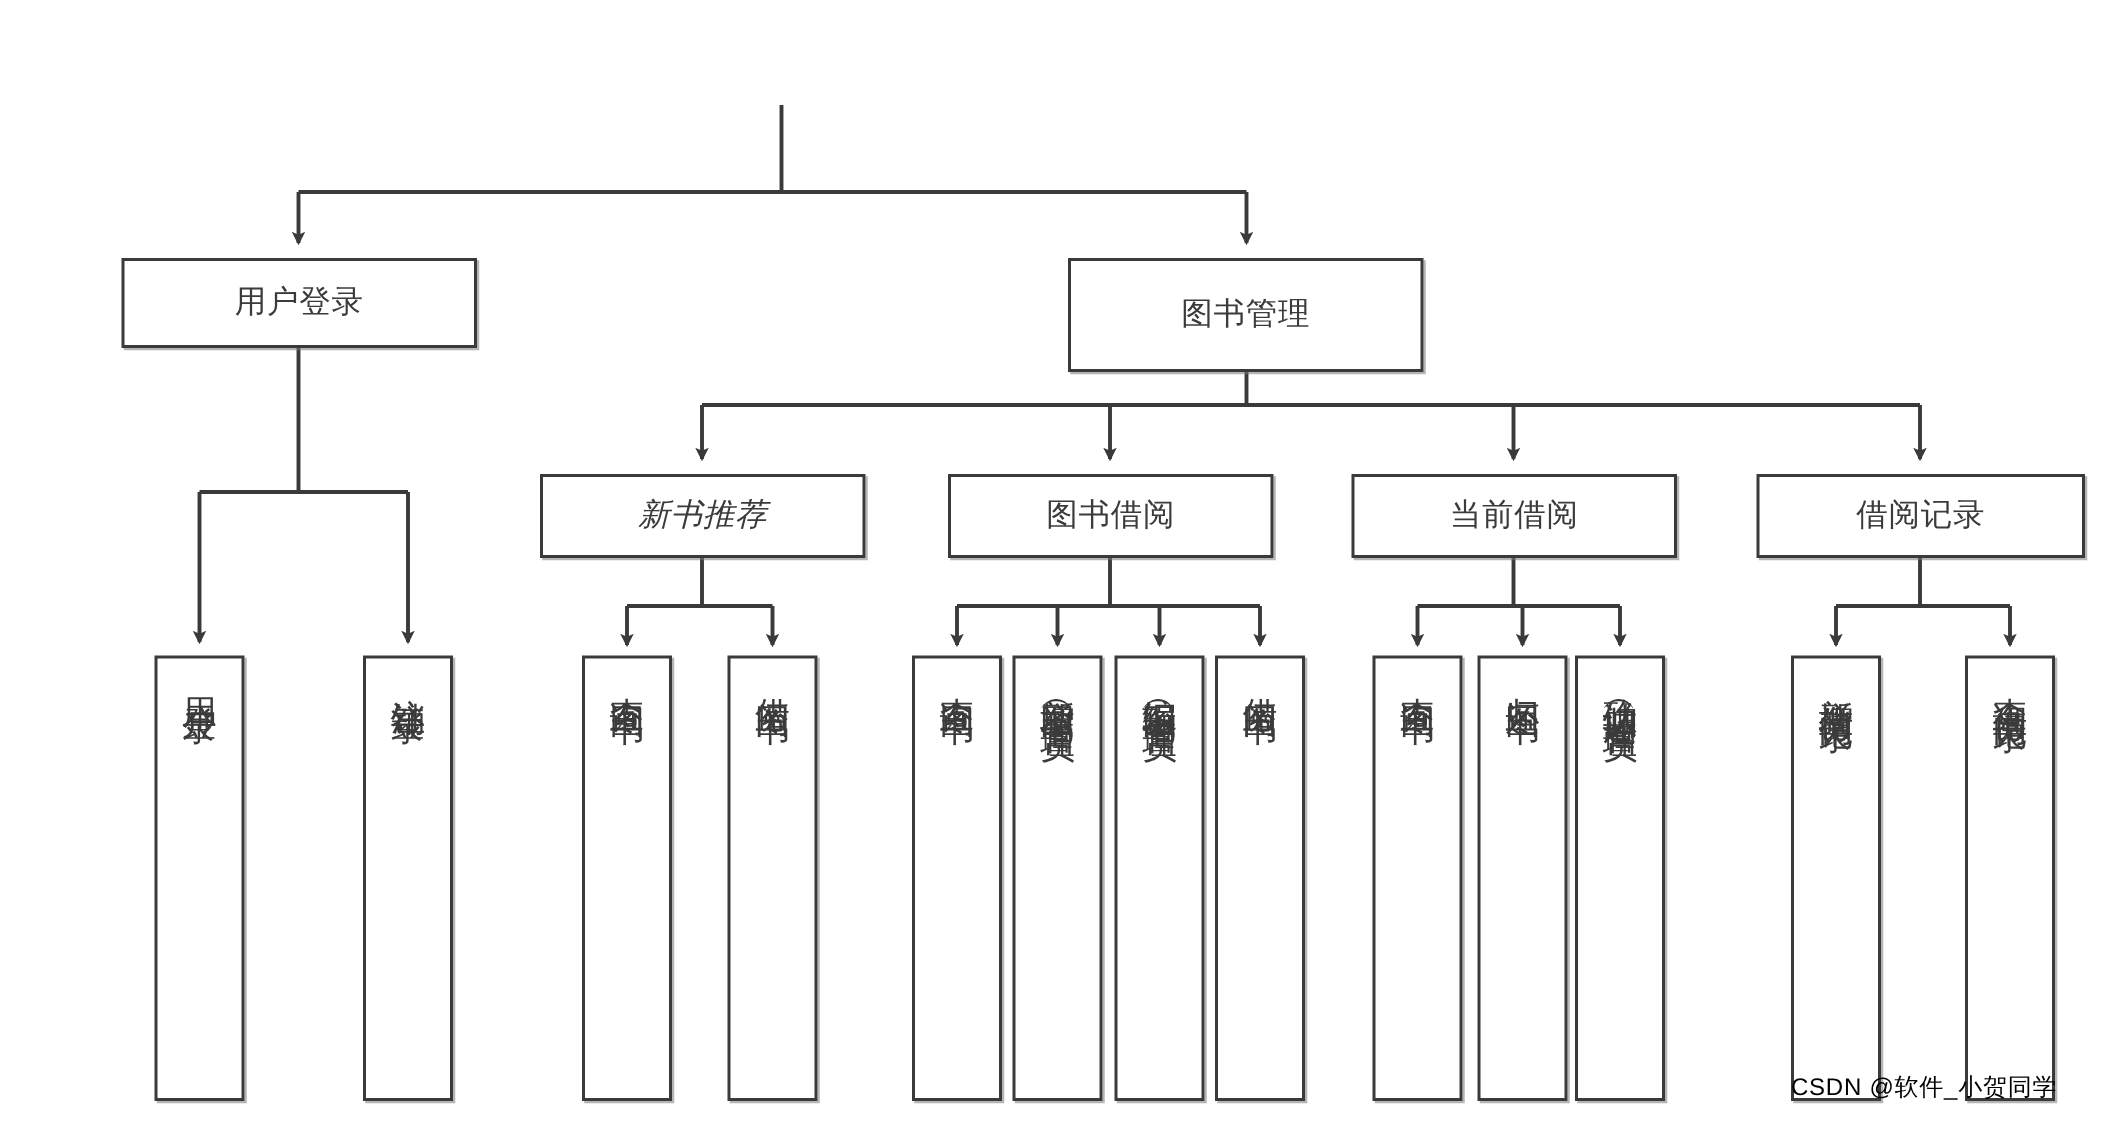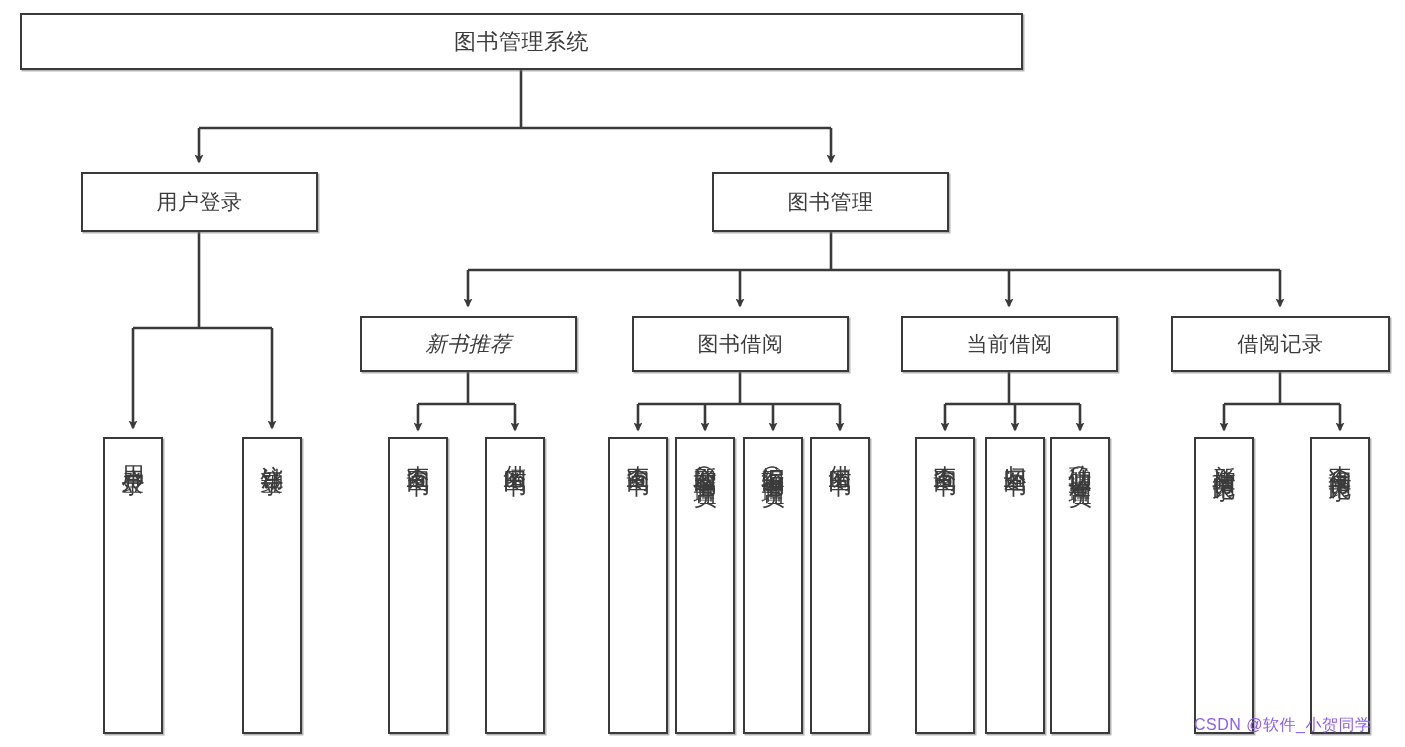--- a/index.html
+++ b/index.html
@@ -62,21 +62,21 @@
     writing-mode: vertical-rl;
     text-orientation: upright;
     font-size: 23px;
     line-height: 1.0;
     letter-spacing: 3px;
     white-space: nowrap;
   }
   .watermark {
     position: absolute;
     z-index: 5;
-    color: #8b5cf6;
+    color: #000000;
     font-size: 16px;
     letter-spacing: 0.5px;
     white-space: nowrap;
     pointer-events: none;
   }
 </style>
 </head>
 <body>
 
 <div id="diagram-root">
@@ -127,29 +127,26 @@
       <path d="M1015,404 L1015,430" marker-end="url(#arrowhead)"></path>
       <path d="M1080,404 L1080,430" marker-end="url(#arrowhead)"></path>
 
       <path d="M1280,372 L1280,404"></path>
       <path d="M1224,404 L1340,404"></path>
       <path d="M1224,404 L1224,430" marker-end="url(#arrowhead)"></path>
       <path d="M1340,404 L1340,430" marker-end="url(#arrowhead)"></path>
     </g>
   </svg>
 
-  <div class="node horiz title" style="left:20px; top:13px; width:1003px; height:57px;">
-    <span class="label">图书管理系统</span>
-  </div>
 
   <div class="node horiz" style="left:81px; top:172px; width:237px; height:60px;">
     <span class="label">用户登录</span>
   </div>
 
-  <div class="node horiz" style="left:712px; top:172px; width:237px; height:60px;">
+  <div class="node horiz" style="left:712px; top:172px; width:237px; height:76px;">
     <span class="label">图书管理</span>
   </div>
 
   <div class="node horiz" style="left:360px; top:316px; width:217px; height:56px;font-style:italic;">
     <span class="label">新书推荐</span>
   </div>
 
   <div class="node horiz" style="left:632px; top:316px; width:217px; height:56px;align-items:center;">
     <span class="label">图书借阅</span>
   </div>

